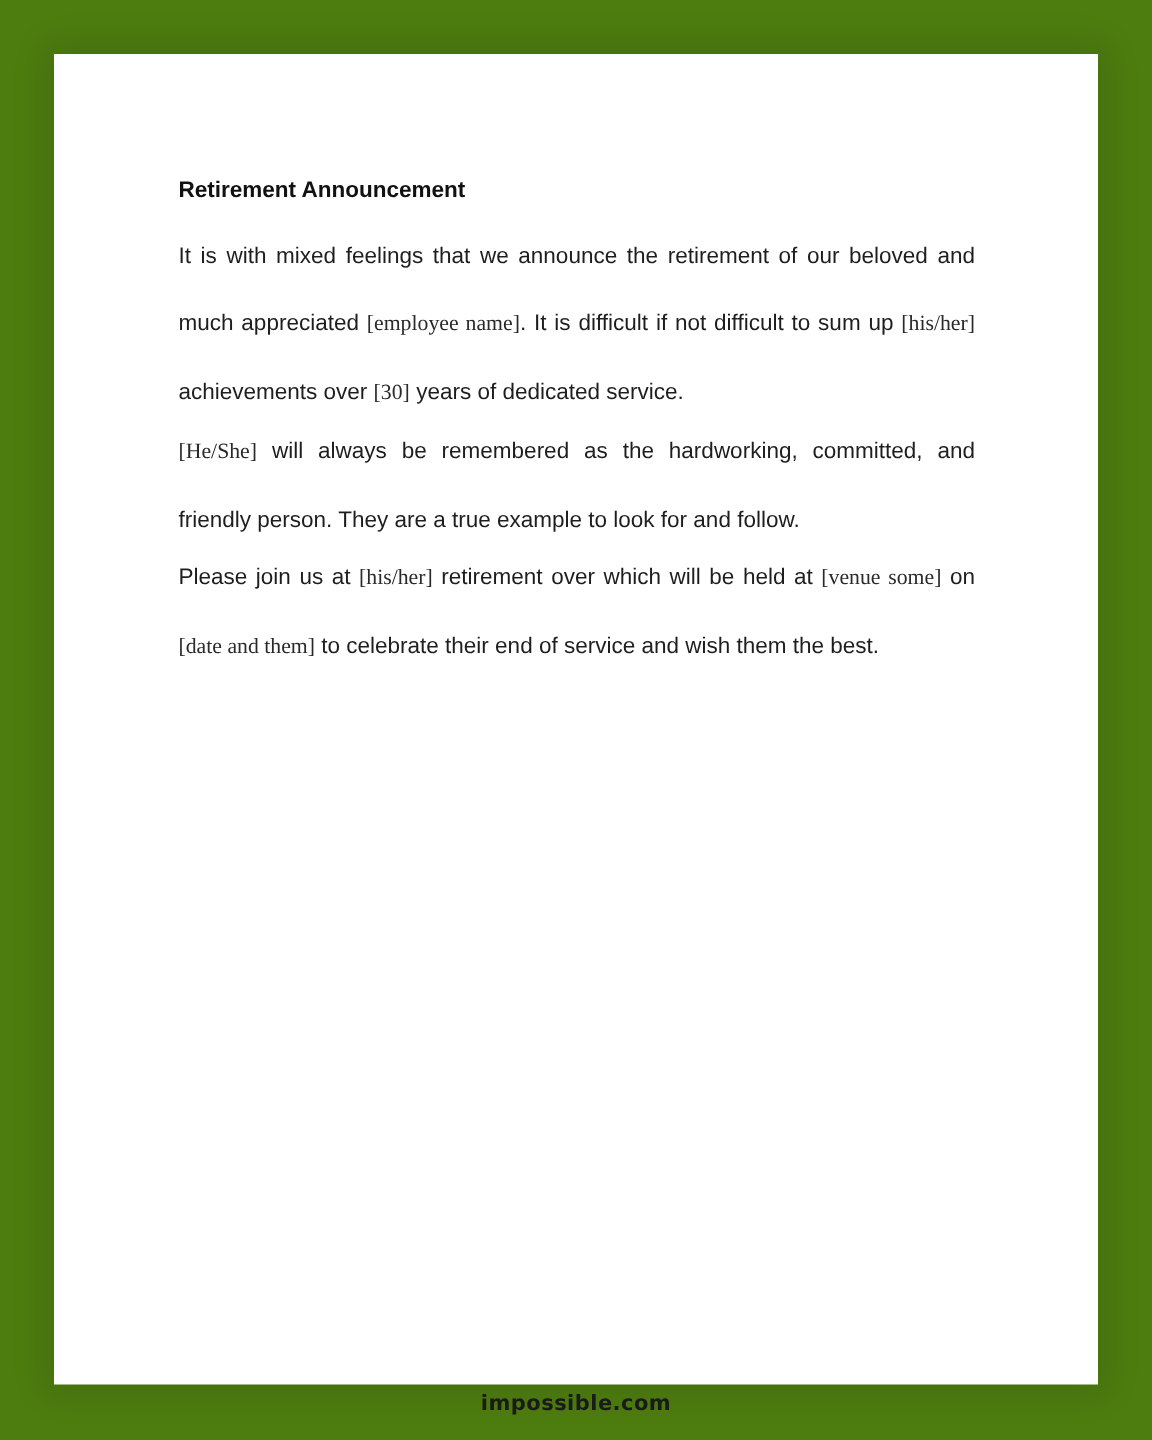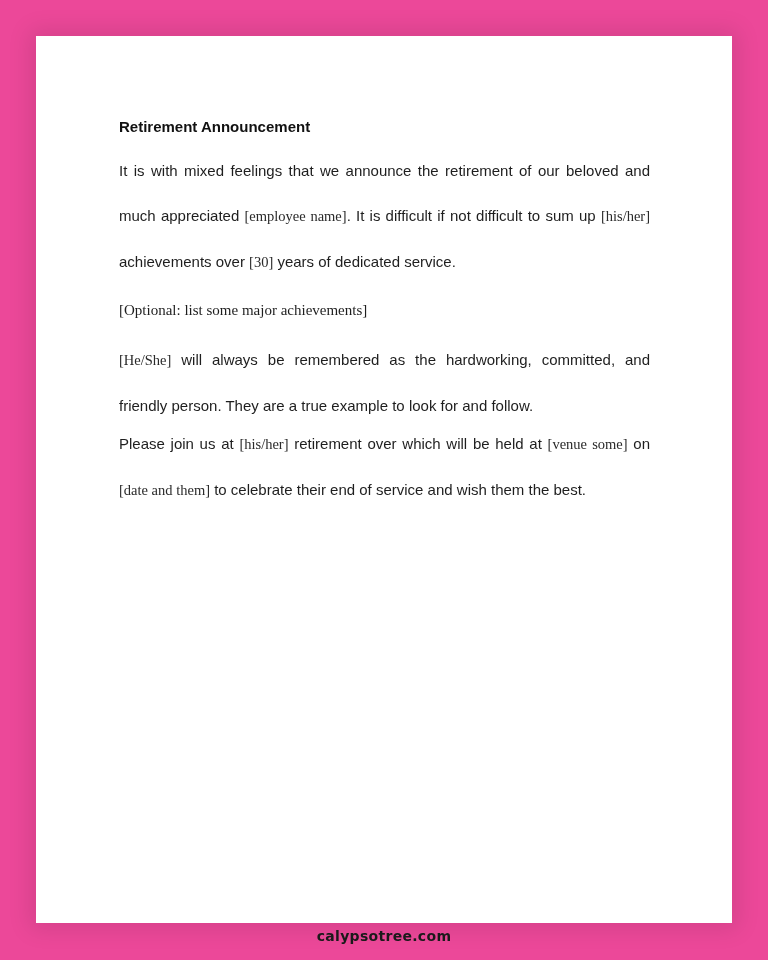--- a/index.html
+++ b/index.html
@@ -7,21 +7,21 @@
       padding: 0;
       background: #ffffff;
       width: 768px;
       height: 960px;
       overflow: hidden;
     }
     .canvas {
       position: relative;
       width: 768px;
       height: 960px;
-      background: #ec4899;
+      background: #4d7c0f;
     }
     .page {
       position: absolute;
       left: 36px;
       top: 36px;
       width: 696px;
       height: 887px;
       background: #ffffff;
       box-shadow: 0 0 22px 6px rgba(0,0,0,0.10);
     }
@@ -77,26 +77,25 @@
 
 <div class="canvas">
   <div class="page">
     <div class="content">
       <h1 class="title">Retirement Announcement</h1>
 
       <p class="para">
         <span>It is with mixed feelings that we announce the retirement of our beloved and much appreciated </span><span class="ph">[employee name]</span><span>. It is difficult if not difficult to sum up </span><span class="ph">[his/her]</span><span> achievements over </span><span class="ph">[30]</span><span> years of dedicated service.</span>
       </p>
 
-      <p class="para optional">[Optional: list some major achievements]</p>
 
       <p class="para">
         <span class="ph">[He/She]</span><span> will always be remembered as the hardworking, committed, and friendly person. They are a true example to look for and follow.</span>
       </p>
 
       <p class="para">
         <span>Please join us at </span><span class="ph">[his/her]</span><span> retirement over which will be held at </span><span class="ph">[venue some]</span><span> on </span><span class="ph">[date and them]</span><span> to celebrate their end of service and wish them the best.</span>
       </p>
     </div>
   </div>
 
-  <div class="footer-label">calypsotree.com</div>
+  <div class="footer-label">impossible.com</div>
 </div>
 
 </body></html>

